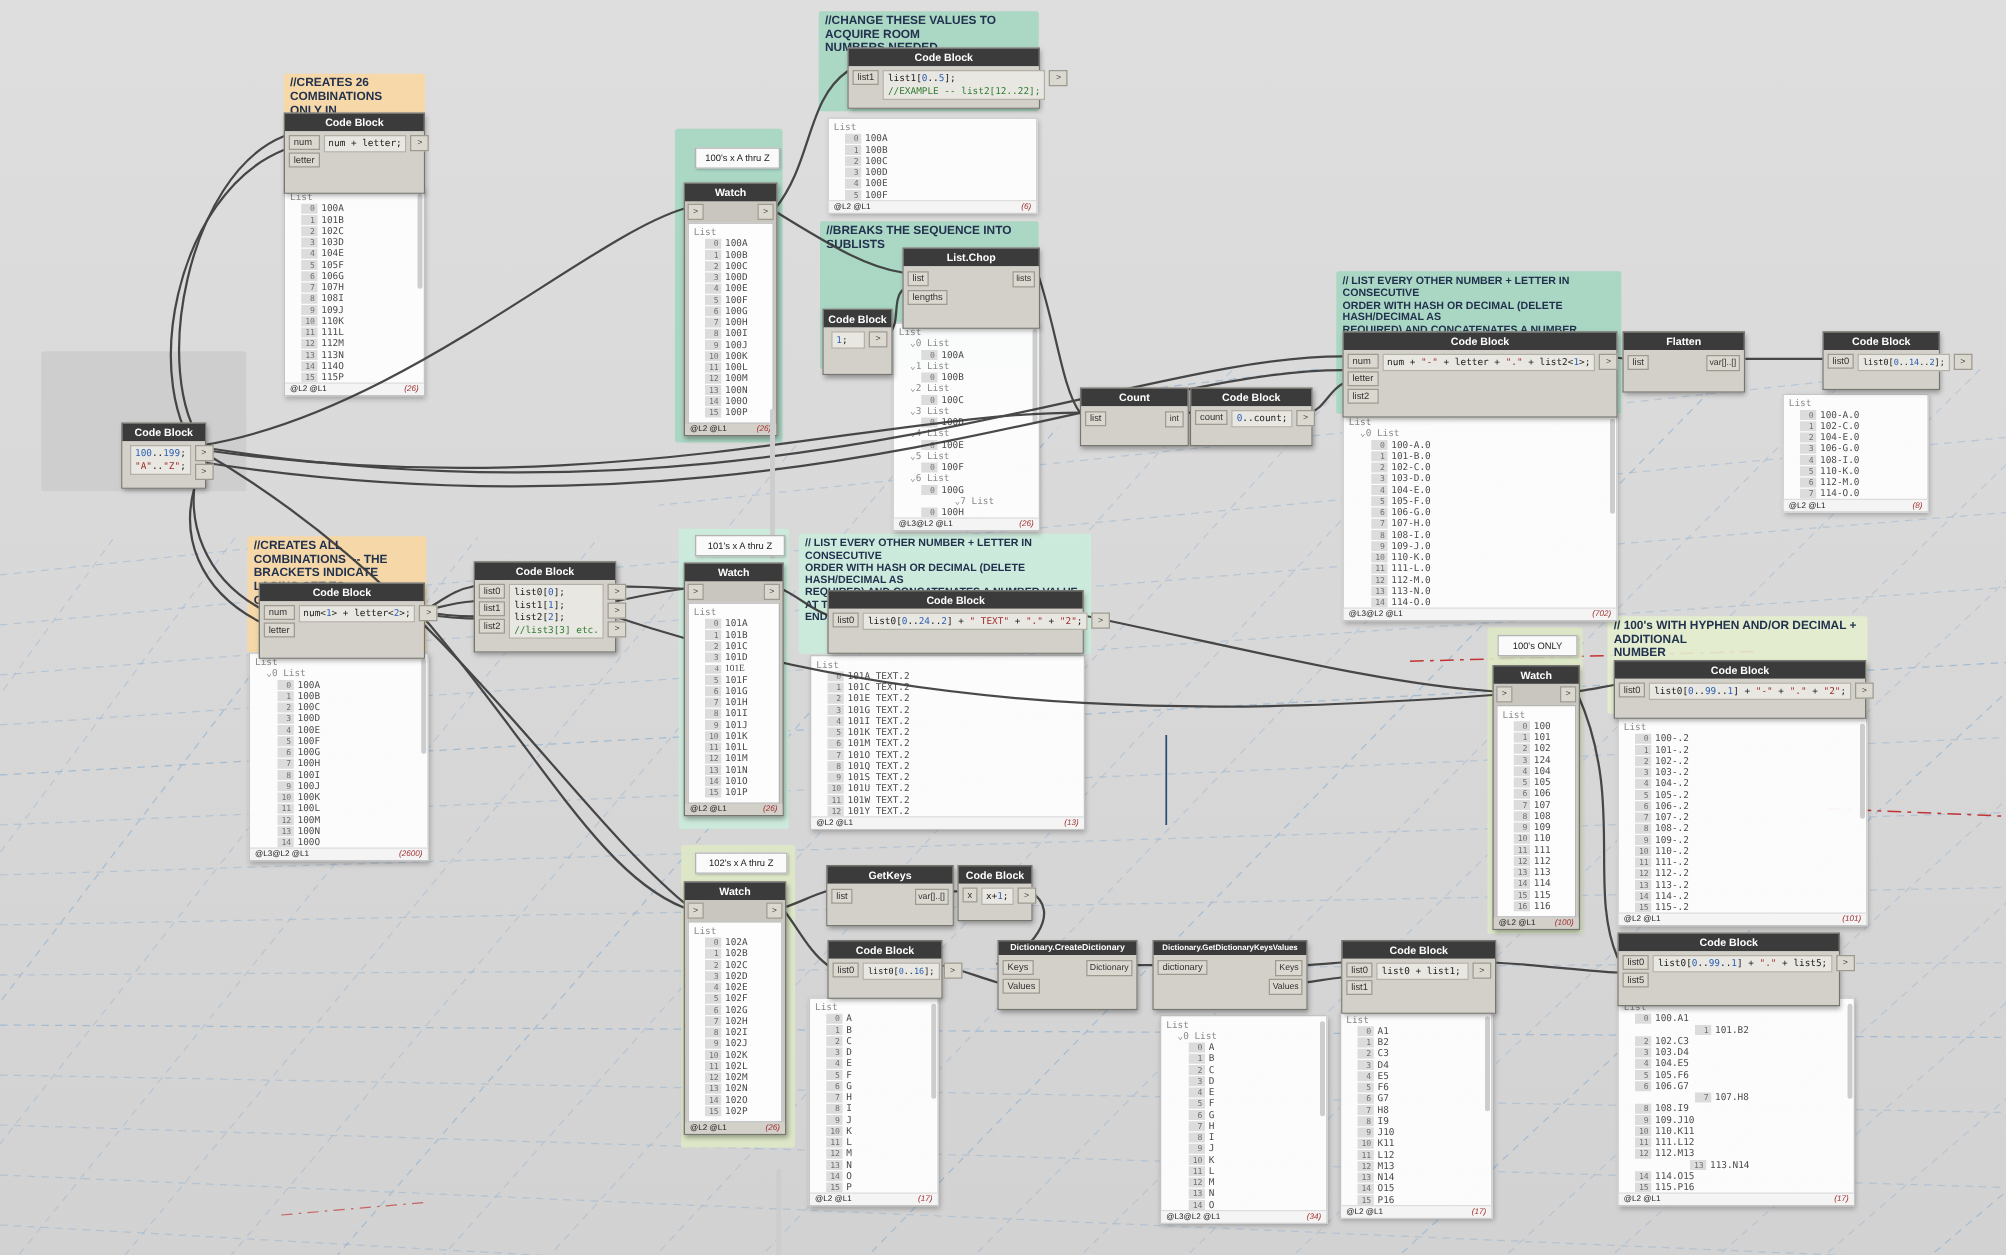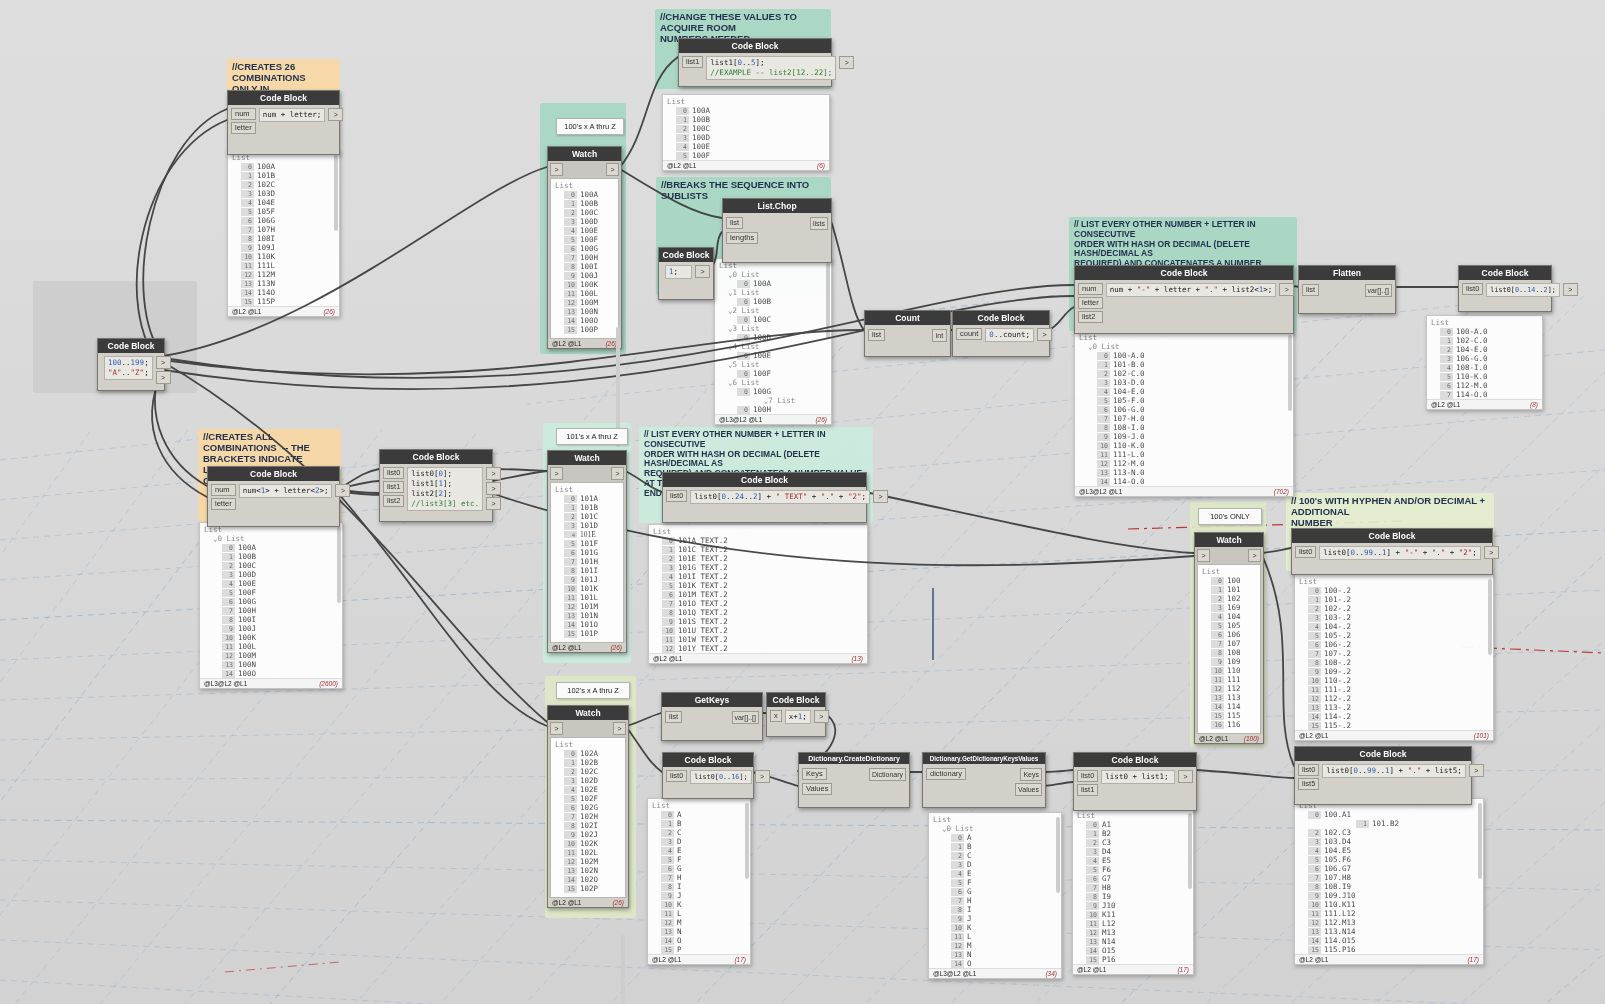--- a/index.html
+++ b/index.html
@@ -420,27 +420,27 @@
   <div class="pv" style="left:1294px;top:798px;width:188px">
       <div class="pvl">
         <div class="lr" style="padding-left: 4px;"><span class="lt">List</span></div>
         <div class="lr" style="padding-left: 13px;"><span class="li">0</span><span class="lv">100.A1</span></div>
         <div class="lr" style="padding-left: 13px; margin-left: 48px;"><span class="li">1</span><span class="lv">101.B2</span></div>
         <div class="lr" style="padding-left: 13px;"><span class="li">2</span><span class="lv">102.C3</span></div>
         <div class="lr" style="padding-left: 13px;"><span class="li">3</span><span class="lv">103.D4</span></div>
         <div class="lr" style="padding-left: 13px;"><span class="li">4</span><span class="lv">104.E5</span></div>
         <div class="lr" style="padding-left: 13px;"><span class="li">5</span><span class="lv">105.F6</span></div>
         <div class="lr" style="padding-left: 13px;"><span class="li">6</span><span class="lv">106.G7</span></div>
-        <div class="lr" style="padding-left: 13px;"><span class="li">7</span><span class="lv">107.H8</span></div>
+        <div class="lr" style="padding-left: 13px; margin-left: 48px;"><span class="li">7</span><span class="lv">107.H8</span></div>
         <div class="lr" style="padding-left: 13px;"><span class="li">8</span><span class="lv">108.I9</span></div>
         <div class="lr" style="padding-left: 13px;"><span class="li">9</span><span class="lv">109.J10</span></div>
         <div class="lr" style="padding-left: 13px;"><span class="li">10</span><span class="lv">110.K11</span></div>
         <div class="lr" style="padding-left: 13px;"><span class="li">11</span><span class="lv">111.L12</span></div>
         <div class="lr" style="padding-left: 13px;"><span class="li">12</span><span class="lv">112.M13</span></div>
-        <div class="lr" style="padding-left: 13px;"><span class="li">13</span><span class="lv">113.N14</span></div>
+        <div class="lr" style="padding-left: 13px; margin-left: 44px;"><span class="li">13</span><span class="lv">113.N14</span></div>
         <div class="lr" style="padding-left: 13px;"><span class="li">14</span><span class="lv">114.O15</span></div>
         <div class="lr" style="padding-left: 13px;"><span class="li">15</span><span class="lv">115.P16</span></div>
       </div>
       <div class="sb"></div>
       <div class="foot">
         <span>@L2 @L1</span>
         <span class="cnt">(17)</span>
       </div>
     </div>
 
@@ -831,21 +831,21 @@
     <div class="nh">Watch</div>
     <div class="wports">
         <span class="wp">&gt;</span>
         <span class="wp">&gt;</span>
       </div>
     <div class="wlist" style="height:164px">
         <div class="lr" style="padding-left: 4px;"><span class="lt">List</span></div>
         <div class="lr" style="padding-left: 13px;"><span class="li">0</span><span class="lv">100</span></div>
         <div class="lr" style="padding-left: 13px;"><span class="li">1</span><span class="lv">101</span></div>
         <div class="lr" style="padding-left: 13px;"><span class="li">2</span><span class="lv">102</span></div>
-        <div class="lr" style="padding-left: 13px;"><span class="li">3</span><span class="lv">169</span></div>
+        <div class="lr" style="padding-left: 13px;"><span class="li">3</span><span class="lv">124</span></div>
         <div class="lr" style="padding-left: 13px;"><span class="li">4</span><span class="lv">104</span></div>
         <div class="lr" style="padding-left: 13px;"><span class="li">5</span><span class="lv">105</span></div>
         <div class="lr" style="padding-left: 13px;"><span class="li">6</span><span class="lv">106</span></div>
         <div class="lr" style="padding-left: 13px;"><span class="li">7</span><span class="lv">107</span></div>
         <div class="lr" style="padding-left: 13px;"><span class="li">8</span><span class="lv">108</span></div>
         <div class="lr" style="padding-left: 13px;"><span class="li">9</span><span class="lv">109</span></div>
         <div class="lr" style="padding-left: 13px;"><span class="li">10</span><span class="lv">110</span></div>
         <div class="lr" style="padding-left: 13px;"><span class="li">11</span><span class="lv">111</span></div>
         <div class="lr" style="padding-left: 13px;"><span class="li">12</span><span class="lv">112</span></div>
         <div class="lr" style="padding-left: 13px;"><span class="li">13</span><span class="lv">113</span></div>

